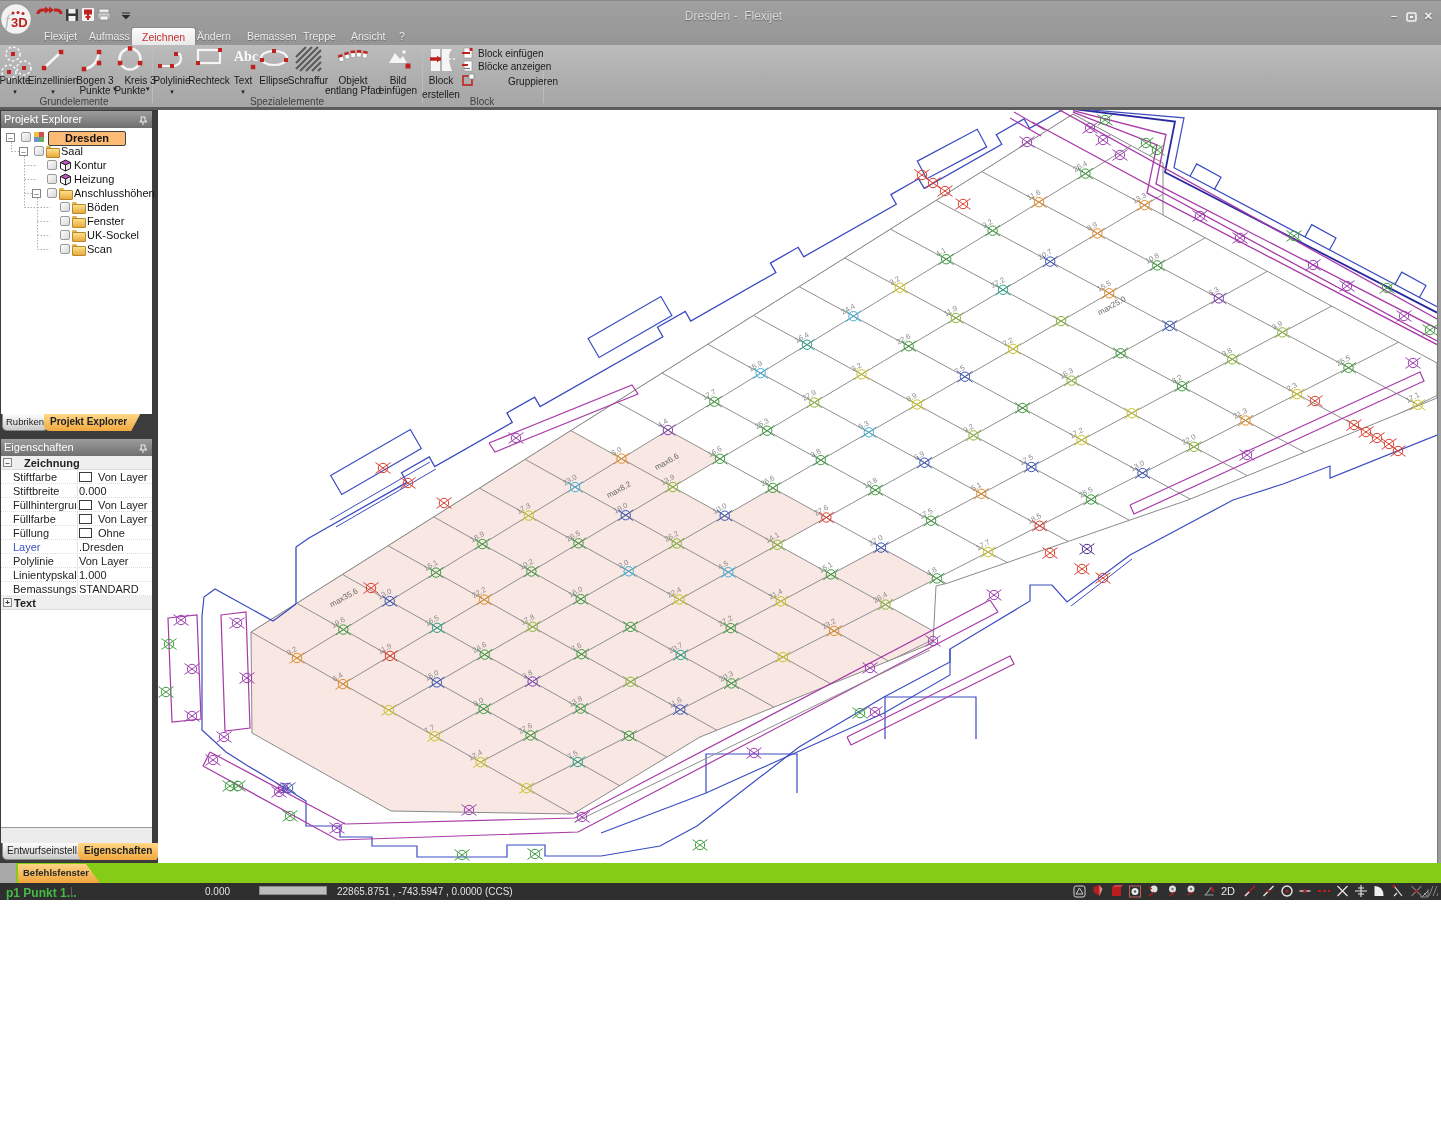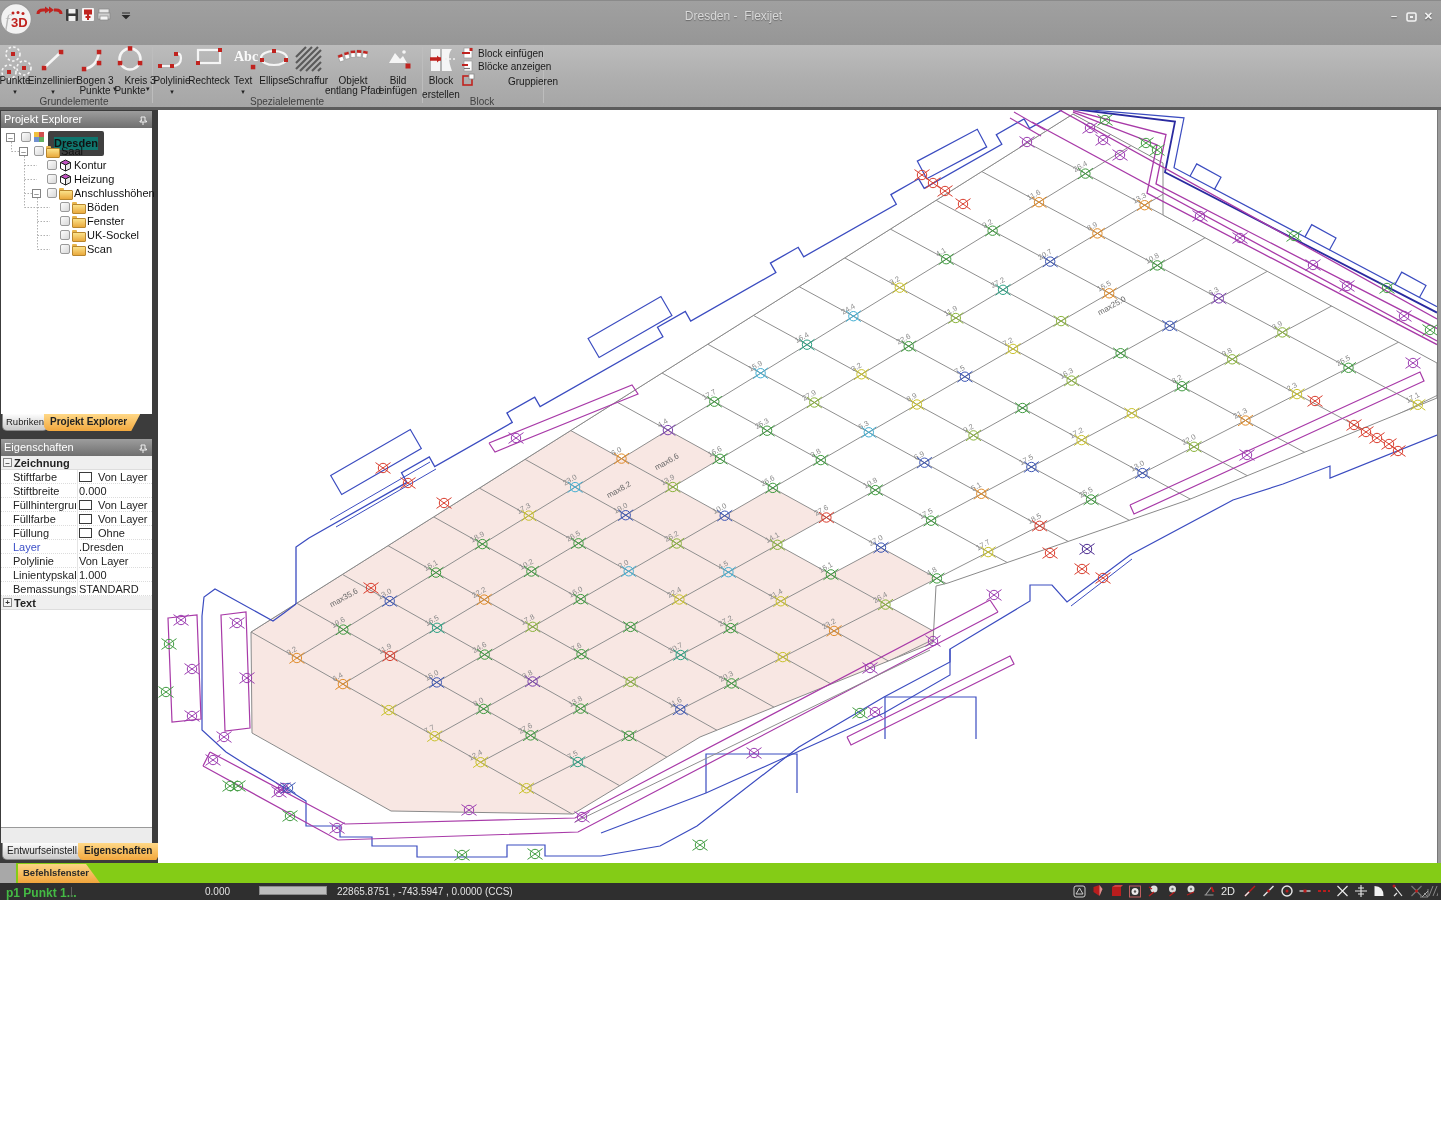--- a/index.html
+++ b/index.html
@@ -80,20 +80,30 @@
         </g>
 <path d="M 122 12 L 130 12 M 123 14.5 L 129 14.5 L 126 17.5 Z" stroke="#2a2a2a" stroke-width="1.2" fill="#2a2a2a"></path>
 </svg>
  <div id="title" style="padding-left:26px">Dresden -&nbsp; Flexijet</div>
  <div class="winbtn" style="right:44px">–</div>
  <div class="winbtn" style="right:24px"><svg width="11" height="10" viewBox="0 0 11 10" style="margin-top:2px">
           <rect x="1" y="1" width="9" height="8" rx="1.5" fill="none" stroke="#f2f2f2" stroke-width="1.6"></rect>
           <rect x="4" y="4" width="3" height="2" fill="#f2f2f2"></rect>
         </svg></div>
  <div class="winbtn" style="right:8px">✕</div>
+ <div id="tabs">
+   <div class="tab" style="left:44px">Flexijet</div>
+   <div class="tab" style="left:89px">Aufmass</div>
+   <div class="tab active" style="left:131px">Zeichnen</div>
+   <div class="tab" style="left:197px">Ändern</div>
+   <div class="tab" style="left:247px">Bemassen</div>
+   <div class="tab" style="left:303px">Treppe</div>
+   <div class="tab" style="left:351px">Ansicht</div>
+   <div class="tab" style="left:399px">?</div>
+ </div>
 </div>
 
 <div id="ribbon">
  <svg width="1441" height="62" style="position:absolute;left:0;top:0">
 <g>
 
  <g stroke="#f5f5f5" stroke-width="1.6" fill="none" stroke-dasharray="2.5 2.2">
   <circle cx="13" cy="9" r="7"></circle>
             <circle cx="9" cy="27" r="7"></circle>
             <circle cx="24" cy="23" r="7"></circle>
@@ -258,21 +268,21 @@
       </svg>
 <div class="trow" style="left:0;top:3px;width:151px">
         <div class="expander" style="left:5px;top:2px">–</div>
         <div class="cb" style="left:20px;top:1px"></div>
         <svg width="14" height="13" style="position:absolute;left:32px;top:0">
           <rect x="1" y="1" width="10" height="10" fill="#7090d0"></rect>
           <rect x="1" y="1" width="5" height="5" fill="#f0c040"></rect>
           <rect x="6" y="6" width="5" height="5" fill="#60b060"></rect>
           <rect x="6" y="1" width="5" height="5" fill="#d05050"></rect>
         </svg>
-        <span style="position:absolute;left:47px;top:0;font-weight:bold;background:#0f766e;border:6px solid #404040;border-radius:2px;padding:0 0;">Dresden</span>
+        <span style="position:absolute;left:47px;top:0;font-weight:bold;background:#fdba74;border:1px solid #404040;border-radius:2px;padding:0 16px;">Dresden</span>
       </div>
 <div class="trow" style="left:0;top:17px;width:151px">
         <div class="expander" style="left:18px;top:2px">–</div>
         <div class="cb" style="left:33px;top:1px"></div>
         <div class="folder" style="left:45px;top:1px"></div>
         <span style="position:absolute;left:60px;top:0;">Saal</span>
       </div>
 <div class="trow" style="left:0;top:31px;width:151px">
         <div class="cb" style="left:46px;top:1px"></div>
         <svg width="13" height="13" style="position:absolute;left:58px;top:0">
@@ -320,21 +330,21 @@
 </div>
 <div id="ptabs">
  <div class="btab" style="left:1px;font-size:9.5px;padding:0 3px">Rubriken</div>
  <div class="btab orange" style="left:43px;font-size:10px">Projekt Explorer</div>
 </div>
 
 <div class="phead" style="top:439px">Eigenschaften<span class="pin"><svg width="9" height="10" viewBox="0 0 9 10">
           <path d="M2 1 L6 1 L6 5 L7.5 5 L7.5 6 L1 6 L1 5 L2.5 5 Z M4 6 L4 9" stroke="#eee" stroke-width="1" fill="none"></path>
         </svg></span></div>
 <div id="props">
- <div class="psec" style="top:0"><div class="expander" style="left:2px;top:2px">–</div><span style="margin-left:13px">Zeichnung</span></div>
+ <div class="psec" style="top:0"><div class="expander" style="left:2px;top:2px">–</div><span style="margin-left:23px">Zeichnung</span></div>
  <div class="prow" style="top:14px">
         <div class="vline"></div>
         <div class="lab" style="">Stiftfarbe</div>
         <div class="swatch"></div>
         <div class="val" style="left:97px">Von Layer</div>
       </div>
  <div class="prow" style="top:28px">
         <div class="vline"></div>
         <div class="lab" style="">Stiftbreite</div>
         <div class="val" style="left:78px">0.000</div>

